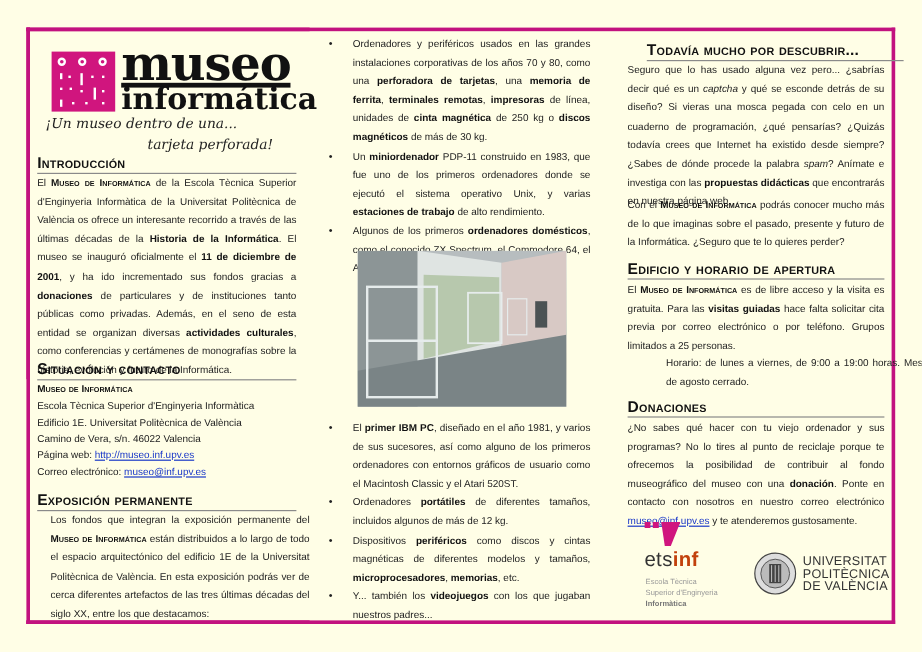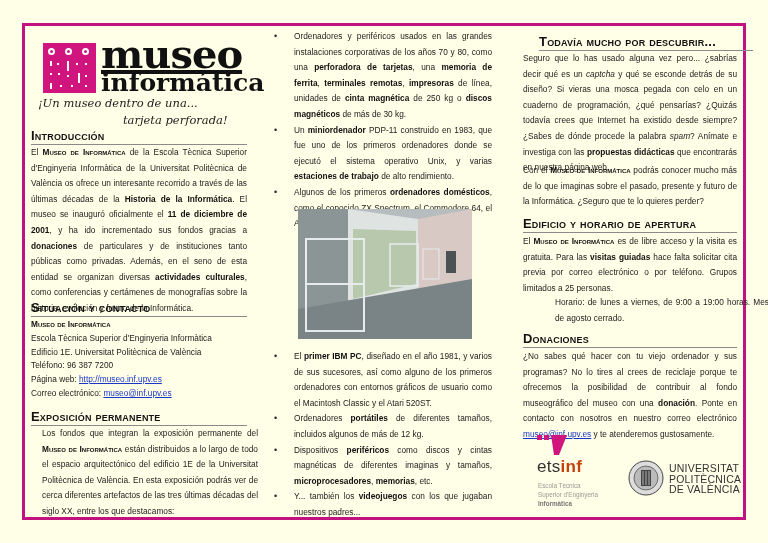--- a/index.html
+++ b/index.html
@@ -59,21 +59,21 @@
 <h2 style="left:31px;top:128px;width:216px;">Introducción</h2>
 <div class="p" style="left:31px;top:145px;width:216px;">
   <span>El </span><span class="sc">Museo de Informática</span><span> de la Escola Tècnica Superior d'Enginyeria Informàtica de la Universitat Politècnica de València os ofrece un interesante recorrido a través de las últimas décadas de la </span><b>Historia de la Informática</b><span>. El museo se inauguró oficialmente el </span><b>11 de diciembre de 2001</b><span>, y ha ido incrementado sus fondos gracias a </span><b>donaciones</b><span> de particulares y de instituciones tanto públicas como privadas. Además, en el seno de esta entidad se organizan diversas </span><b>actividades culturales</b><span>, como conferencias y certámenes de monografías sobre la historia, evolución y futuro de la Informática.</span>
 </div>
 
 <h2 style="left:31px;top:300px;width:216px;">Situación y contacto</h2>
 <div class="p" style="left:31px;top:318px;width:216px;line-height:13.8px;text-align:left;">
   <div class="sc">Museo de Informática</div>
   <div>Escola Tècnica Superior d'Enginyeria Informàtica</div>
   <div>Edificio 1E. Universitat Politècnica de València</div>
-  <div>Teléfono: 96 387 7200</div>
+  <div>Camino de Vera, s/n. 46022 Valencia</div>
   <div><span>Página web: </span><a>http://museo.inf.upv.es</a></div>
   <div><span>Correo electrónico: </span><a>museo@inf.upv.es</a></div>
 </div>
 
 <h2 style="left:31px;top:409px;width:216px;">Exposición permanente</h2>
 <div class="p" style="left:31px;top:426px;width:216px;margin-left:11px;">
   <span>Los fondos que integran la exposición permanente del </span><span class="sc">Museo de Informática</span><span> están distribuidos a lo largo de todo el espacio arquitectónico del edificio 1E de la Universitat Politècnica de València. En esta exposición podrás ver de cerca diferentes artefactos de las tres últimas décadas del siglo XX, entre los que destacamos:</span>
 </div>
 
 <ul class="p" style="left:270px;top:29px;width:222px;">
@@ -94,41 +94,41 @@
     <line x1="8" y1="75" x2="66" y2="75" stroke="#e6ecec" stroke-width="2"></line>
     <rect x="92" y="35" width="28" height="42" fill="none" stroke="#e6ecec" stroke-width="1.5"></rect>
     <rect x="125" y="40" width="16" height="30" fill="none" stroke="#e6ecec" stroke-width="1"></rect>
     <rect x="148" y="42" width="10" height="22" fill="#4b5254"></rect>
   </svg>
 </div>
 
 <ul class="p" style="left:270px;top:349px;width:222px;">
   <li><span>El </span><b>primer IBM PC</b><span>, diseñado en el año 1981, y varios de sus sucesores, así como alguno de los primeros ordenadores con entornos gráficos de usuario como el Macintosh Classic y el Atari 520ST.</span></li>
   <li><span>Ordenadores </span><b>portátiles</b><span> de diferentes tamaños, incluidos algunos de más de 12 kg.</span></li>
-  <li><span>Dispositivos </span><b>periféricos</b><span> como discos y cintas magnéticas de diferentes imaginas y tamaños, </span><b>microprocesadores</b><span>, </span><b>memorias</b><span>, etc.</span></li>
+  <li><span>Dispositivos </span><b>periféricos</b><span> como discos y cintas magnéticas de diferentes modelos y tamaños, </span><b>microprocesadores</b><span>, </span><b>memorias</b><span>, etc.</span></li>
   <li><span>Y... también los </span><b>videojuegos</b><span> con los que jugaban nuestros padres...</span></li>
 </ul>
 
 <h2 style="left:539px;top:34px;width:214px;">Todavía mucho por descubrir...</h2>
 <div class="p" style="left:523px;top:51px;width:214px;">
   <span>Seguro que lo has usado alguna vez pero... ¿sabrías decir qué es un </span><i>captcha</i><span> y qué se esconde detrás de su diseño? Si vieras una mosca pegada con celo en un cuaderno de programación, ¿qué pensarías? ¿Quizás todavía crees que Internet ha existido desde siempre? ¿Sabes de dónde procede la palabra </span><i>spam</i><span>? Anímate e investiga con las </span><b>propuestas didácticas</b><span> que encontrarás en nuestra página web.</span>
 </div>
 <div class="p" style="left:523px;top:163px;width:214px;">
   <span>Con el </span><span class="sc">Museo de Informática</span><span> podrás conocer mucho más de lo que imaginas sobre el pasado, presente y futuro de la Informática. ¿Seguro que te lo quieres perder?</span>
 </div>
 
 <h2 style="left:523px;top:216px;width:214px;">Edificio y horario de apertura</h2>
 <div class="p" style="left:523px;top:234px;width:214px;">
   <span>El </span><span class="sc">Museo de Informática</span><span> es de libre acceso y la visita es gratuita. Para las </span><b>visitas guiadas</b><span> hace falta solicitar cita previa por correo electrónico o por teléfono. Grupos limitados a 25 personas.</span>
 </div>
 <div class="p" style="left:523px;top:295px;width:214px;margin-left:32px;">Horario: de lunes a viernes, de 9:00 a 19:00 horas. Mes de agosto cerrado.</div>
 
 <h2 style="left:523px;top:331px;width:214px;">Donaciones</h2>
 <div class="p" style="left:523px;top:349px;width:214px;">
-  <span>¿No sabes qué hacer con tu viejo ordenador y sus programas? No lo tires al crees de reciclaje porque te ofrecemos la posibilidad de contribuir al fondo museográfico del museo con una </span><b>donación</b><span>. Ponte en contacto con nosotros en nuestro correo electrónico </span><a>museo@inf.upv.es</a><span> y te atenderemos gustosamente.</span>
+  <span>¿No sabes qué hacer con tu viejo ordenador y sus programas? No lo tires al punto de reciclaje porque te ofrecemos la posibilidad de contribuir al fondo museográfico del museo con una </span><b>donación</b><span>. Ponte en contacto con nosotros en nuestro correo electrónico </span><a>museo@inf.upv.es</a><span> y te atenderemos gustosamente.</span>
 </div>
 
 <div style="position:absolute;left:535px;top:433px;width:80px;height:80px;">
   <svg width="30" height="22" viewBox="0 0 30 22" style="position:absolute;left:2px;top:0;">
     <rect x="0" y="2" width="5" height="5" fill="#d0157e"></rect>
     <rect x="7" y="2" width="5" height="5" fill="#d0157e"></rect>
     <polygon points="14,2 30,2 22,22 17,22" fill="#d0157e"></polygon>
   </svg>
   <div style="position:absolute;left:2px;top:24px;font-size:17px;color:#333;letter-spacing:0.3px;">
     <span>ets</span><b style="color:#c2410c;text-align:right;">inf</b>

